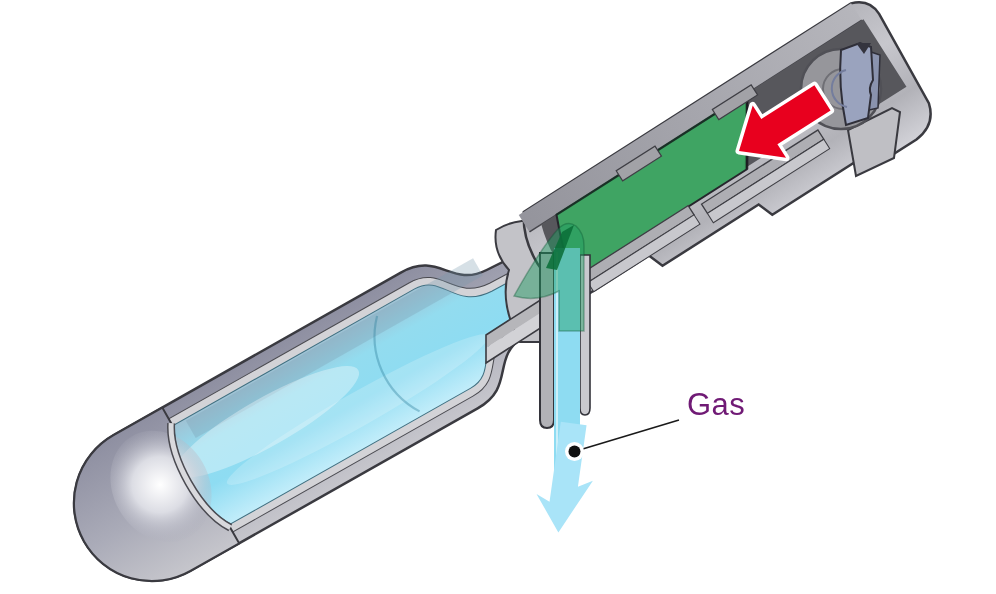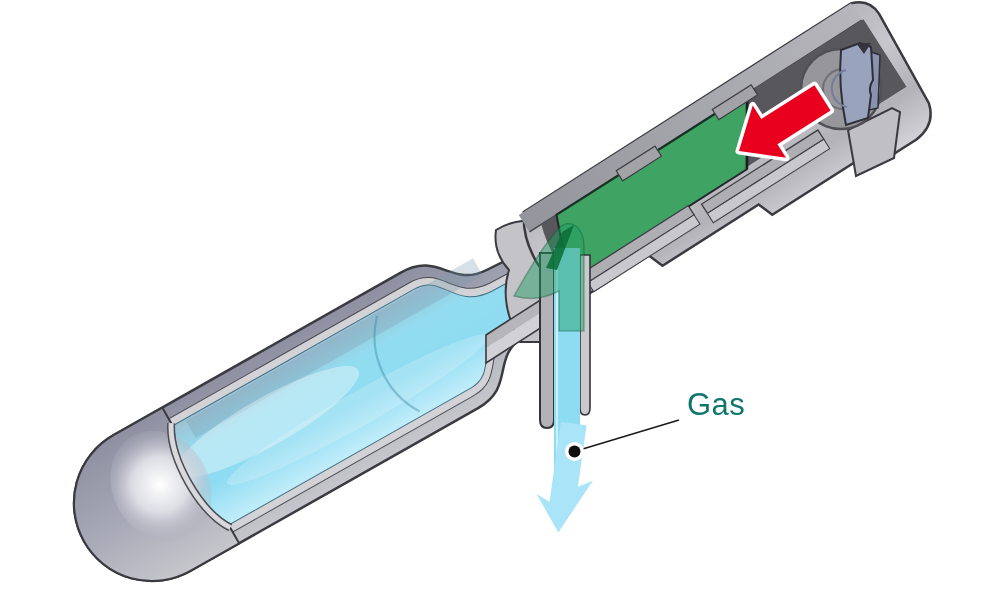--- a/index.html
+++ b/index.html
@@ -9,21 +9,21 @@
     overflow:hidden;
     background:#ffffff;
     font-family:"Liberation Sans", sans-serif;
   }
   .canvas svg{position:absolute;left:0;top:0;}
   .gas-label{
     position:absolute;
     left:687px;top:388px;
     font-size:31px;
     line-height:1.1;
-    color:#0f766e;
+    color:#701a75;
     letter-spacing:0.5px;
     user-select:none;
   }
 </style>
 </head>
 <body>
 
 <div class="canvas">
 <svg width="996" height="594" viewBox="0 0 996 594">
   <defs>

